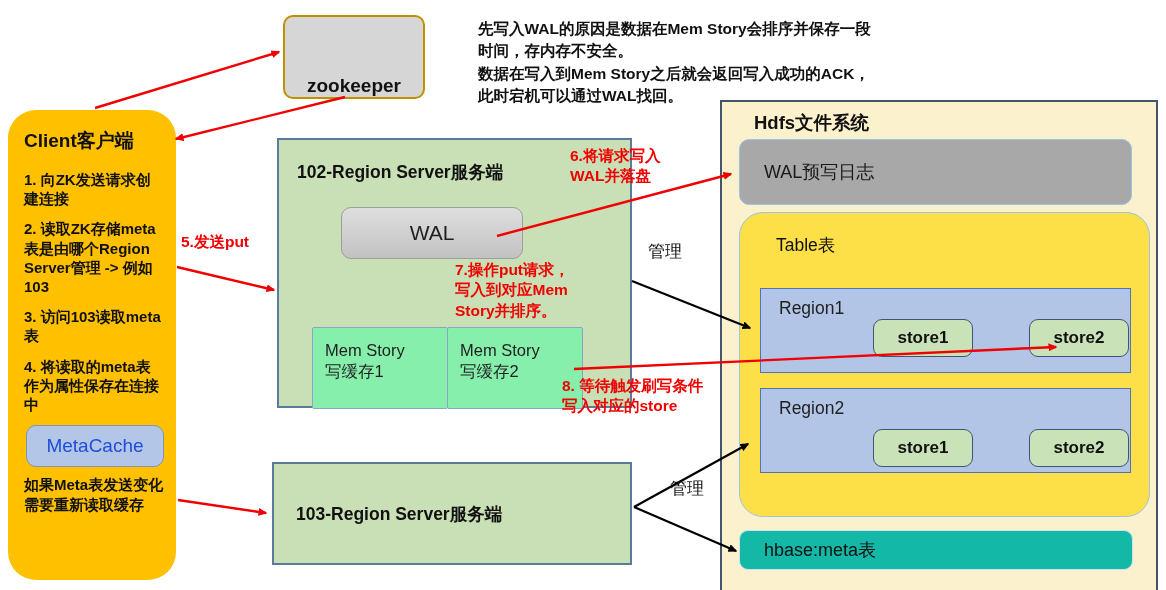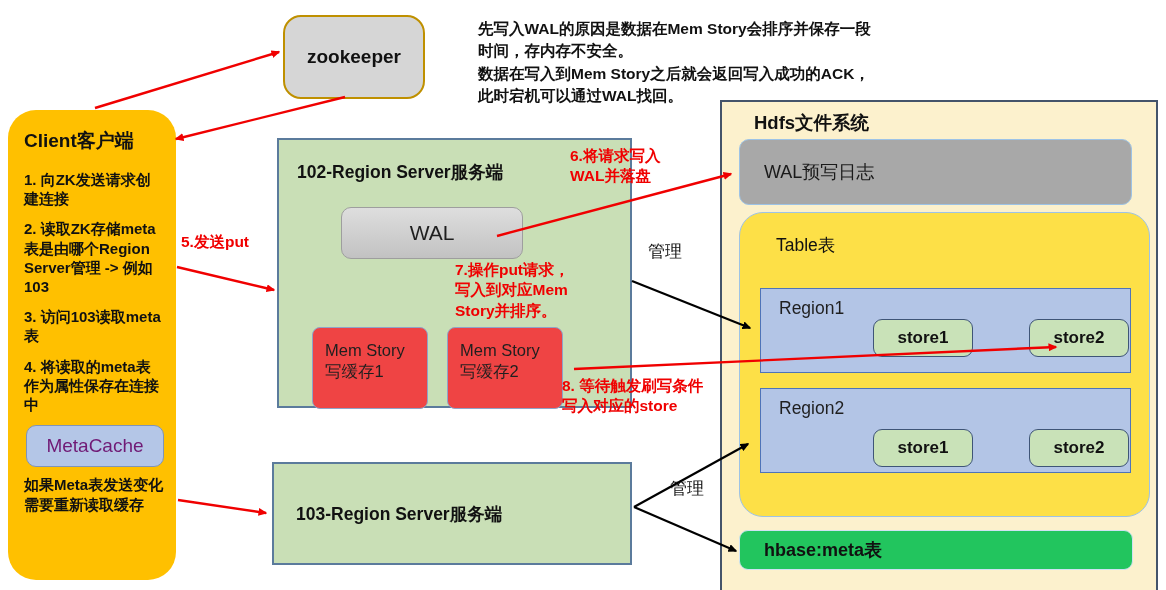--- a/index.html
+++ b/index.html
@@ -6,38 +6,38 @@
   body{font-family:"Liberation Sans","DejaVu Sans",sans-serif;}
   #canvas{position:relative;width:1166px;height:590px;background:#fff;overflow:hidden;}
   .abs{position:absolute;}
   .note{font-weight:bold;white-space:pre-line;}
   .note-red{color:#f00000;font-size:16px;line-height:1.35;}
   .note-black{color:#111;font-size:15.5px;line-height:1.45;}
   .step-label{color:#f00000;font-weight:bold;font-size:15.5px;line-height:1.32;white-space:pre-line;}
   .manage-label{color:#111;font-size:17px;}
 
   .zookeeper{left:283px;top:15px;width:138px;height:80px;background:#d6d6d6;
-    border:2px solid #bf9000;border-radius:18px;display:flex;align-items:center;justify-content:center;
+    border:2px solid #bf9000;border-radius:10px;display:flex;align-items:flex-end;justify-content:center;
     font-size:19px;font-weight:bold;color:#111;}
 
   .client{left:8px;top:110px;width:168px;height:470px;background:#ffc000;border-radius:28px;
     box-sizing:border-box;padding:16px 12px 10px 14px;color:#111;}
   .client-title{font-size:19px;font-weight:bold;margin:2px 0 16px 2px;}
   .client-step{font-size:15px;font-weight:bold;line-height:1.28;margin:0 0 11px 2px;}
   .metacache{width:136px;height:40px;margin:2px 0 8px 4px;background:#b4c6e7;border:1px solid #7f94b8;
-    border-radius:10px;display:flex;align-items:center;justify-content:center;font-size:19px;color:#701a75;}
+    border-radius:10px;display:flex;align-items:center;justify-content:center;font-size:19px;color:#1d4ed8;}
   .client-foot{font-size:15px;font-weight:bold;line-height:1.3;margin-left:2px;}
 
   .rs102{left:277px;top:138px;width:355px;height:270px;background:#c9dfb6;border:2px solid #5b7b9c;box-sizing:border-box;}
   .rs-title{position:absolute;left:18px;top:20px;font-size:17.5px;font-weight:bold;color:#111;}
   .wal-box{position:absolute;left:38px;top:67px;width:180px;height:50px;
     background:linear-gradient(180deg,#dedede,#c2c2c2);border:1px solid #9e9e9e;border-radius:10px;
     display:flex;align-items:center;justify-content:center;font-size:21px;color:#1f1f1f;margin-left:24px;}
-  .memstore{position:absolute;width:116px;height:82px;background:#ef4444;border:1px solid #8fa3c8;
-    border-radius:8px;box-sizing:border-box;padding:12px 0 0 12px;font-size:16.5px;line-height:1.3;
+  .memstore{position:absolute;width:136px;height:82px;background:#86efac;border:1px solid #8fa3c8;
+    border-radius:2px;box-sizing:border-box;padding:12px 0 0 12px;font-size:16.5px;line-height:1.3;
     color:#1f1f1f;white-space:pre-line;}
   .memstore1{left:33px;top:187px;}
   .memstore2{left:168px;top:187px;}
 
   .rs103{left:272px;top:462px;width:360px;height:103px;background:#c9dfb6;border:2px solid #5b7b9c;
     box-sizing:border-box;display:flex;align-items:center;}
   .rs103-title{margin-left:22px;font-size:17.5px;font-weight:bold;color:#111;}
 
   .hdfs{left:720px;top:100px;width:438px;height:588px;background:#fcf1cd;border:2px solid #44546a;box-sizing:border-box;}
   .hdfs-title{position:absolute;left:32px;top:8px;font-size:18.5px;font-weight:bold;color:#111;}
@@ -50,23 +50,23 @@
   .region{position:absolute;left:20px;width:371px;height:85px;background:#b3c5e6;border:1px solid #4f74b8;box-sizing:border-box;}
   .region1{top:75px;}
   .region2{top:175px;}
   .region-name{position:absolute;left:18px;top:9px;font-size:17.5px;color:#1f1f1f;}
   .store{position:absolute;width:100px;height:38px;background:#c9e2b8;border:1.5px solid #3f5577;
     border-radius:9px;display:flex;align-items:center;justify-content:center;font-size:17px;font-weight:bold;color:#111;box-sizing:border-box;}
   .store-a{left:112px;}
   .store-b{left:268px;}
   .r1-store{top:30px;}
   .r2-store{top:40px;}
-  .meta-table{position:absolute;left:17px;top:428px;width:394px;height:40px;background:#22c55e;
+  .meta-table{position:absolute;left:17px;top:428px;width:394px;height:40px;background:#14b8a6;
     border:1px solid #cfe2f3;border-radius:9px;box-sizing:border-box;display:flex;align-items:center;
-    padding-left:24px;font-size:18px;color:#111;font-weight:bold;}
+    padding-left:24px;font-size:18px;color:#111;}
 
   #arrow-layer{position:absolute;left:0;top:0;width:1166px;height:590px;z-index:10;pointer-events:none;}
 </style>
 </head>
 <body>
 
 <div id="canvas">
 
   <div class="abs note note-black" style="left:478px;top:18px;width:680px;">先写入WAL的原因是数据在Mem Story会排序并保存一段
 时间，存内存不安全。

